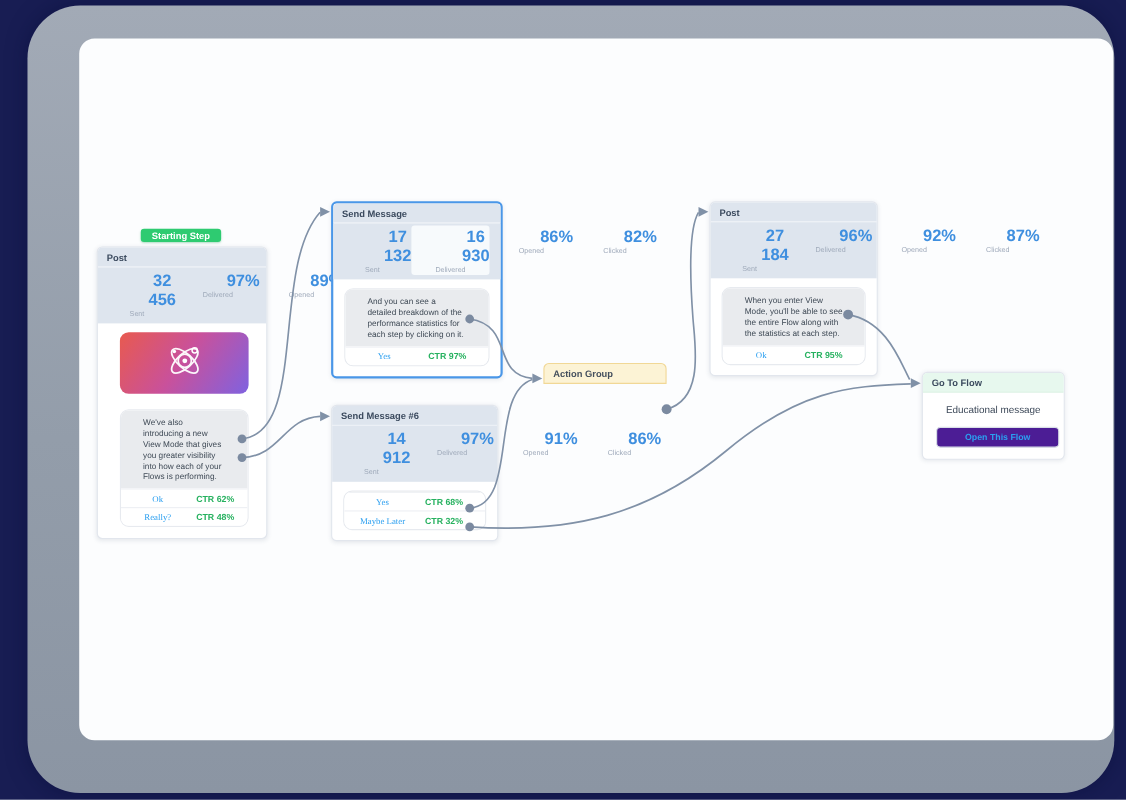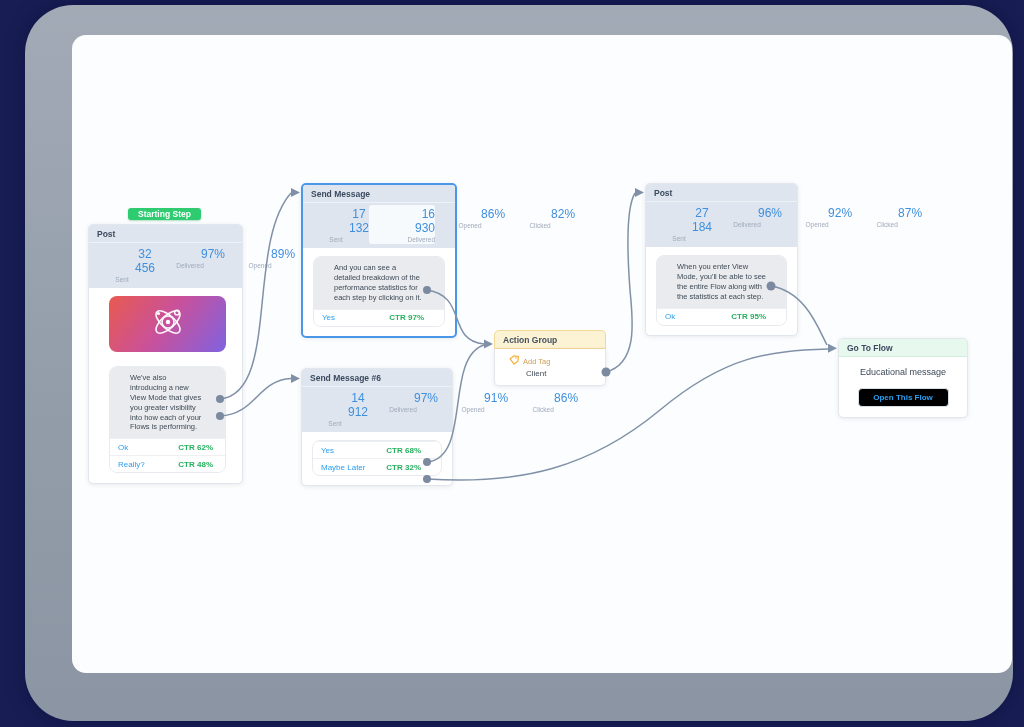--- a/index.html
+++ b/index.html
@@ -17,30 +17,30 @@
   .wires path { pointer-events:stroke; }
 
   
   .node { position:absolute; background:#fff; border:1px solid #e2e6ed; border-radius:5px;
     box-shadow:0 1px 4px rgba(40,60,90,.10); z-index:2; }
   .node.selected { border:2px solid #4a97e8; }
   .node-header { background:#dee5ee; border-bottom:1px solid #eef2f7;
     border-radius:4px 4px 0 0; padding:4px 8px 3px; font-size:8.5px; font-weight:bold; color:#3b4a5e; }
   .stats { display:flex; background:#dee5ee; padding:2px 0 4px; }
   .stat { flex:1; text-align:center; border-radius:3px; padding:2px 0 1px; }
-  .stat.selected { background:#f7fafc;text-align:right; }
-  .stat-value { font-size:12px; font-weight:normal; color:#3f8fdf;margin-left:46px; }
+  .stat.selected { background:#f7fafc; }
+  .stat-value { font-size:15px; font-weight:bold; color:#3f8fdf;margin-left:46px; }
   .stat-label { font-size:6.5px; color:#9faaba; margin-top:1px; }
   .node-body { padding:8px 10px 9px; }
 
   .msg-card { border:1px solid #e7eaef; border-radius:8px; overflow:hidden; }
   .bubble { background:#e9ebee; padding:6px 20px; font-size:7.5px; line-height:1.32; color:#3f4a56; }
   .btn-row { display:flex; align-items:center; background:#fff; border-top:1px solid #edeff3;
     height:17px; padding:0 20px 0 8px; }
-  .btn-label { flex:1.15; text-align:left; font-size:8px; color:#2b9ff0; }
+  .btn-label { flex:1.15; text-align:center; font-size:8px; color:#2b9ff0;font-family:Liberation Serif, serif; }
   .btn-ctr  { flex:1; text-align:right; font-size:8px; font-weight:bold; color:#26b15f; white-space:nowrap; }
 
   
   .badge { position:absolute; left:39px; top:-17px; background:#2ecb71; color:#fff;
     font-size:8.5px; font-weight:bold; padding:1px 10px; border-radius:3px; box-shadow:0 1px 2px rgba(30,160,90,.35); }
   .node1 .node-body { padding:8px 16px 10px 20px; }
   .img-card { height:56px; border-radius:8px; margin-bottom:14px;
     background:linear-gradient(125deg,#e85a4f 0%, #c9519b 48%, #7f62e0 100%);
     display:flex; align-items:center; justify-content:center; }
   .node1 .btn-row { padding-right:12px; }
@@ -52,21 +52,21 @@
   .node4 .ag-body { background:#fff; border:1px solid #e2e6ed; border-top:none;
     border-radius:0 0 5px 5px; padding:6px 8px 7px 14px; box-shadow:0 1px 4px rgba(40,60,90,.10); }
   .ag-row { display:flex; align-items:center; gap:4px; font-size:7.5px; color:#cfa056; }
   .ag-value { font-size:8px; color:#3f4a56; margin:2px 0 0 17px; }
 
   
   .node6 .gt-header { background:#e7f8ee; border-bottom:1px solid #d4eedd;
     border-radius:4px 4px 0 0; padding:4px 8px 3px; font-size:8.5px; font-weight:bold; color:#3b4a5e; }
   .node6 .gt-body { padding:10px 12px 10px; text-align:center; }
   .gt-message { font-size:9px; color:#3c4858; }
-  .gt-button { margin:11px auto 0; width:91px; background:#000000; border:1px solid #d9dfe7;
+  .gt-button { margin:11px auto 0; width:112px; background:#4c1d95; border:1px solid #d9dfe7;
     border-radius:4px; padding:4px 0; font-size:8px; font-weight:bold; color:#2b9ff0; text-align:center; cursor:pointer; }
 </style>
 </head>
 <body>
 
 <div class="device-frame">
   <div class="canvas"></div>
 </div>
 
 <div class="stage">
@@ -185,32 +185,20 @@
         <div class="btn-row">
           <span class="btn-label">Maybe Later</span>
           <span class="btn-ctr">CTR 32%</span>
         </div>
       </div>
     </div>
   </div>
 
   <div class="node node4" style="left:494px; top:330px; width:112px;">
     <div class="ag-header">Action Group</div>
-    <div class="ag-body">
-      <div class="ag-row">
-        <span>
-          <svg width="10" height="10" viewBox="0 0 12 12">
-            <path d="M1.2 5.2 L5.2 1.2 L10.8 1.2 L10.8 6.8 L6.8 10.8 Z" fill="none" stroke="#f3b23e" stroke-width="1.5" stroke-linejoin="round" transform="rotate(8 6 6)"></path>
-            <circle cx="8.4" cy="3.6" r="1" fill="#f3b23e"></circle>
-          </svg>
-        </span>
-        <span>Add Tag</span>
-      </div>
-      <div class="ag-value">Client</div>
-    </div>
   </div>
 
   <div class="node" style="left:645px; top:183px; width:153px;">
     <div class="node-header">Post</div>
     <div class="stats">
       <div class="stat">
         <div class="stat-value">27 184</div>
         <div class="stat-label">Sent</div>
       </div>
       <div class="stat">

